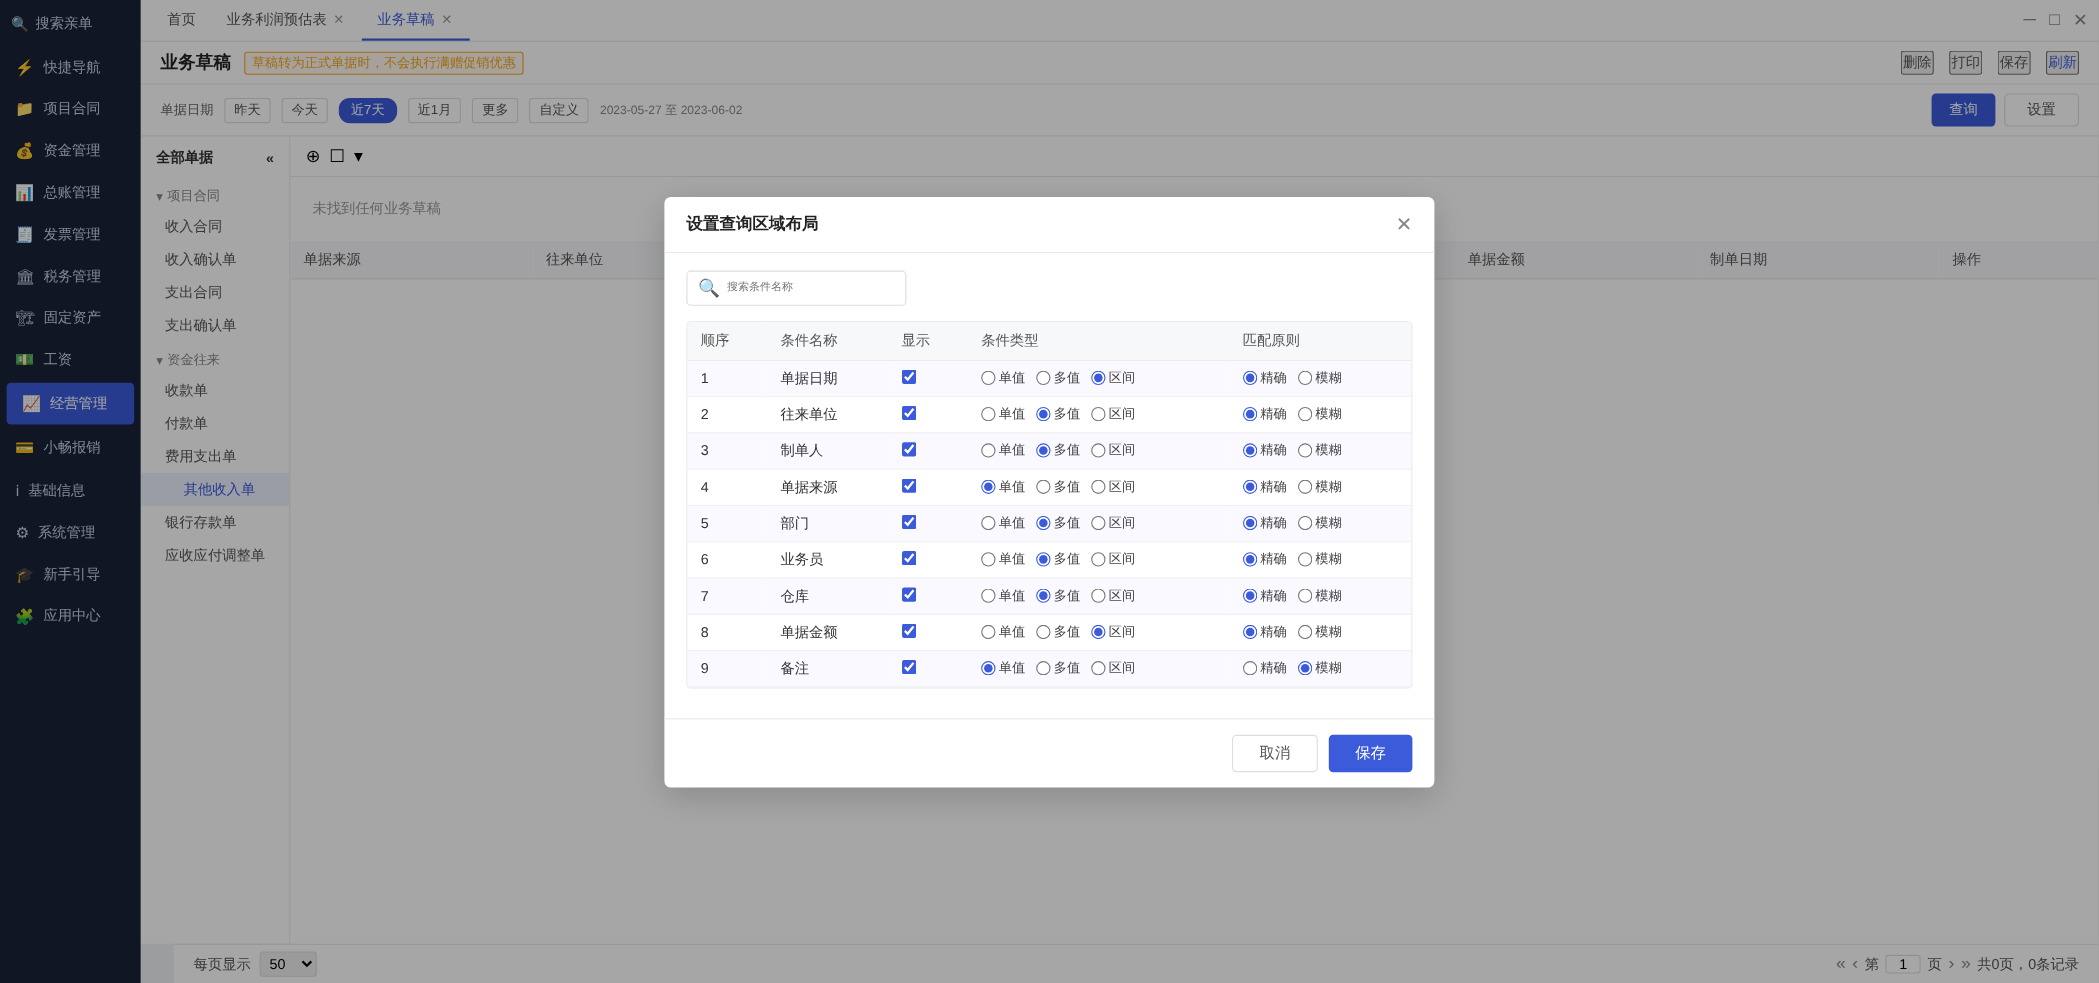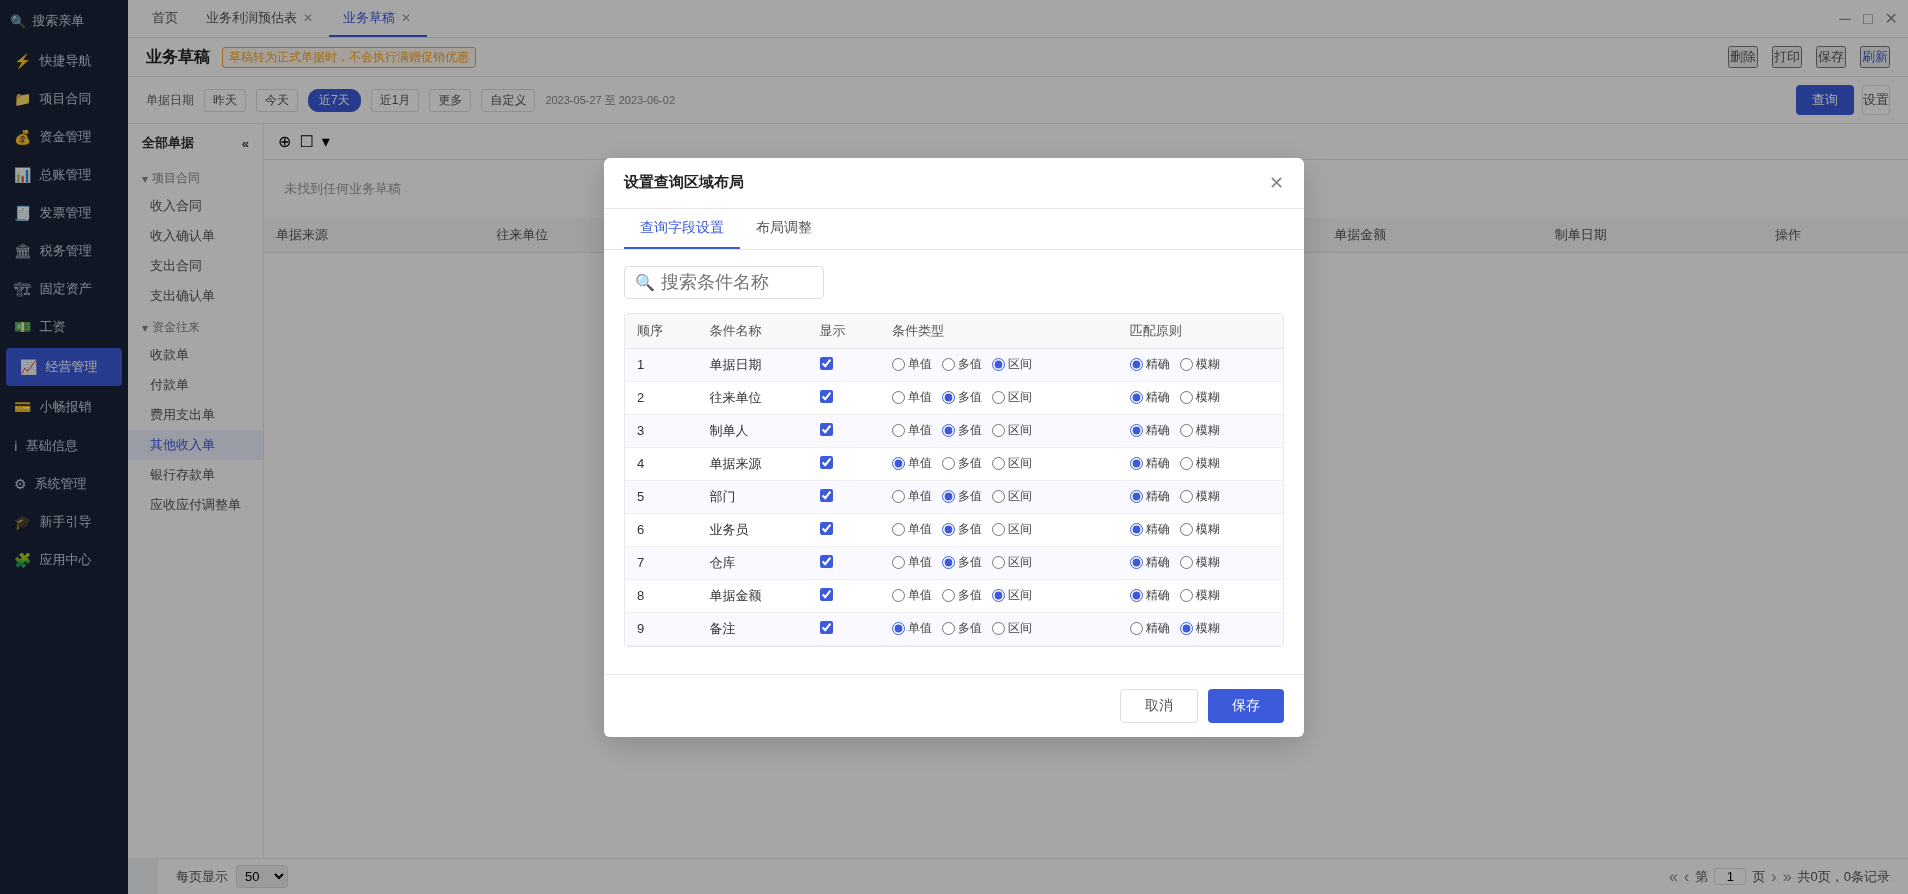--- a/index.html
+++ b/index.html
@@ -148,21 +148,21 @@
       border-radius: 4px;
       padding: 5px 16px;
       font-size: 13px;
       cursor: pointer;
     }
     .btn-set {
       background: #fff;
       color: #555;
       border: 1px solid #ddd;
       border-radius: 4px;
-      padding: 5px 0;
+      padding: 5px 20px;
       font-size: 13px;
       cursor: pointer;
     }
 
     
     .content-area {
       flex: 1;
       display: flex;
       overflow: hidden;
       background: #f0f2f5;
@@ -193,21 +193,21 @@
       align-items: center;
       gap: 4px;
       cursor: pointer;
     }
     .panel-item {
       padding: 6px 14px 6px 22px;
       color: #555;
       cursor: pointer;
       font-size: 13px;
     }
-    .panel-item.active { color: #3b5bdb; background: #eef2ff; }
+    .panel-item.active { color: #3b5bdb; background: #eef2ff; text-align: center; }
 
     
     .table-area {
       flex: 1;
       background: #fff;
       margin: 0;
       overflow: auto;
       position: relative;
     }
     .table-toolbar {
@@ -316,21 +316,21 @@
       border: 1px solid #ddd;
       border-radius: 4px;
       padding: 5px 10px;
       gap: 6px;
       margin-bottom: 14px;
       width: 200px;
     }
     .search-bar input {
       border: none;
       outline: none;
-      font-size: 18px;
+      font-size: 10px;
       color: #333;
       width: 160px;
     }
 
     
     .modal-table-wrap {
       flex: 1;
       overflow-y: auto;
       border: 1px solid #e8e8e8;
       border-radius: 4px;
@@ -584,28 +584,20 @@
     </div>
   </div>
 </div>
 
 <div class="modal-overlay">
   <div class="modal">
     <div class="modal-header">
       <span>设置查询区域布局</span>
       <button class="modal-close">✕</button>
     </div>
-    <div class="modal-tabs">
-      <div class="modal-tab active">
-        <span>查询字段设置</span>
-      </div>
-      <div class="modal-tab">
-        <span>布局调整</span>
-      </div>
-    </div>
     <div class="modal-body">
       <div class="search-bar">
         <span>🔍</span>
         <input type="text" placeholder="搜索条件名称" style="">
       </div>
       <div class="modal-table-wrap">
         <table class="modal-table">
           <thead>
             <tr>
               <th>顺序</th>

